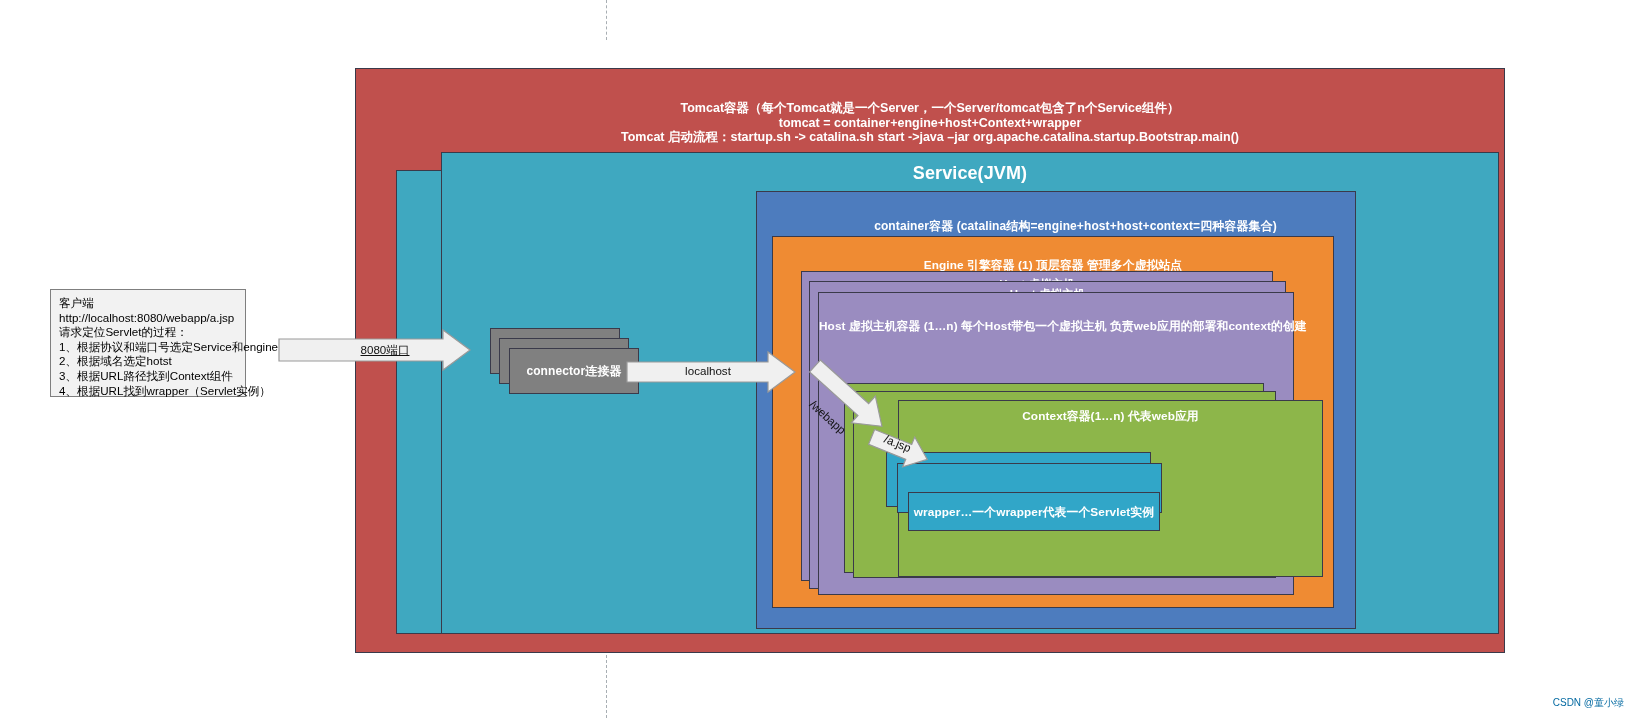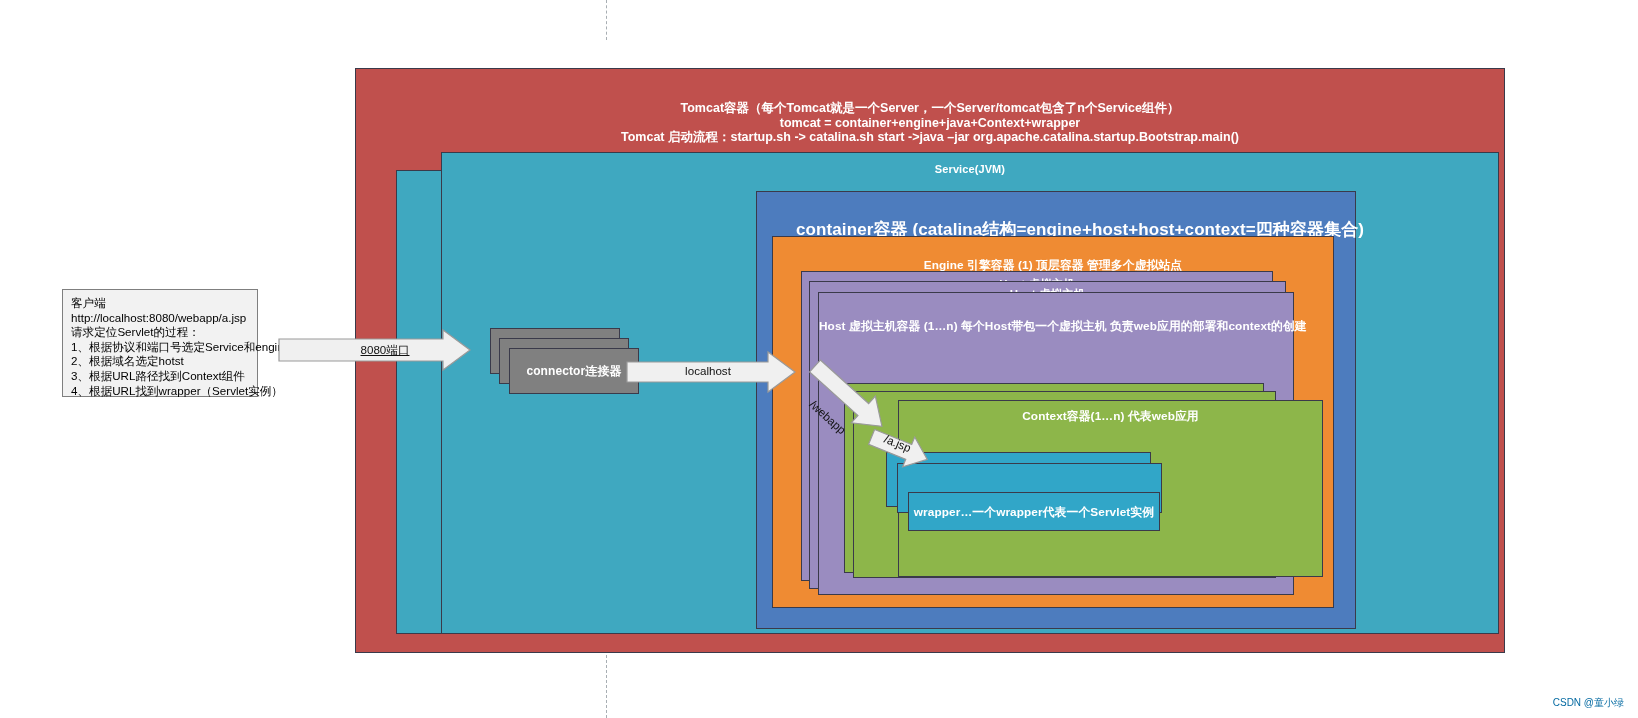--- a/index.html
+++ b/index.html
@@ -104,32 +104,32 @@
 <body>
 
 <div class="canvas">
 
   <div class="guide-v" style="left:606px; top:0; height:40px;"></div>
   <div class="guide-v" style="left:606px; top:655px; height:63px;"></div>
 
   <div class="box c-server" style="left:355px; top:68px; width:1150px; height:585px;">
     <div class="server-head">
       <div>Tomcat容器（每个Tomcat就是一个Server，一个Server/tomcat包含了n个Service组件）</div>
-      <div>tomcat =  container+engine+java+Context+wrapper</div>
+      <div>tomcat =  container+engine+host+Context+wrapper</div>
       <div>Tomcat 启动流程：startup.sh -&gt; catalina.sh start -&gt;java –jar org.apache.catalina.startup.Bootstrap.main()</div>
     </div>
   </div>
 
   <div class="box c-service" style="left:396px; top:170px; width:1082px; height:464px;"></div>
   <div class="box c-service" style="left:441px; top:152px; width:1058px; height:482px;">
-    <div class="box-title" style="top:10px; font-size:11px;">Service(JVM)</div>
+    <div class="box-title" style="top:10px; font-size:18px;">Service(JVM)</div>
   </div>
 
   <div class="box c-container" style="left:756px; top:191px; width:600px; height:438px;">
-    <div class="box-title" style="top:26px; font-size:17px;padding-left:39px;">container容器 (catalina结构=engine+host+host+context=四种容器集合)</div>
+    <div class="box-title" style="top:26px; font-size:12px;padding-left:39px;">container容器 (catalina结构=engine+host+host+context=四种容器集合)</div>
   </div>
 
   <div class="box c-engine" style="left:772px; top:236px; width:562px; height:372px;">
     <div class="box-title" style="top:21px; font-size:11.8px;">Engine 引擎容器 (1) 顶层容器 管理多个虚拟站点</div>
   </div>
 
   <div class="box c-host" style="left:801px; top:271px; width:472px; height:310px;">
     <div class="box-title" style="top:5px; font-size:11.5px;">Host 虚拟主机</div>
   </div>
   <div class="box c-host" style="left:809px; top:281px; width:477px; height:308px;">
@@ -150,21 +150,21 @@
   <div class="box c-wrapper" style="left:908px; top:492px; width:252px; height:39px;">
     <div class="box-title" style="top:12px; font-size:11.8px;">wrapper…一个wrapper代表一个Servlet实例</div>
   </div>
 
   <div class="box c-connector" style="left:490px; top:328px; width:130px; height:46px;"></div>
   <div class="box c-connector" style="left:499px; top:338px; width:130px; height:46px;"></div>
   <div class="box c-connector" style="left:509px; top:348px; width:130px; height:46px;">
     <div class="box-title" style="top:14px; font-size:12px;">connector连接器</div>
   </div>
 
-  <div class="client-note" style="left:62px; top:289px; width:196px; height:108px;">
+  <div class="client-note" style="left:50px; top:289px; width:196px; height:108px;">
     <div>客户端</div>
     <div>http://localhost:8080/webapp/a.jsp</div>
     <div>请求定位Servlet的过程：</div>
     <div>1、根据协议和端口号选定Service和engine</div>
     <div>2、根据域名选定hotst</div>
     <div>3、根据URL路径找到Context组件</div>
     <div>4、根据URL找到wrapper（Servlet实例）</div>
   </div>
 
   <svg class="overlay" viewBox="0 0 1638 718">

